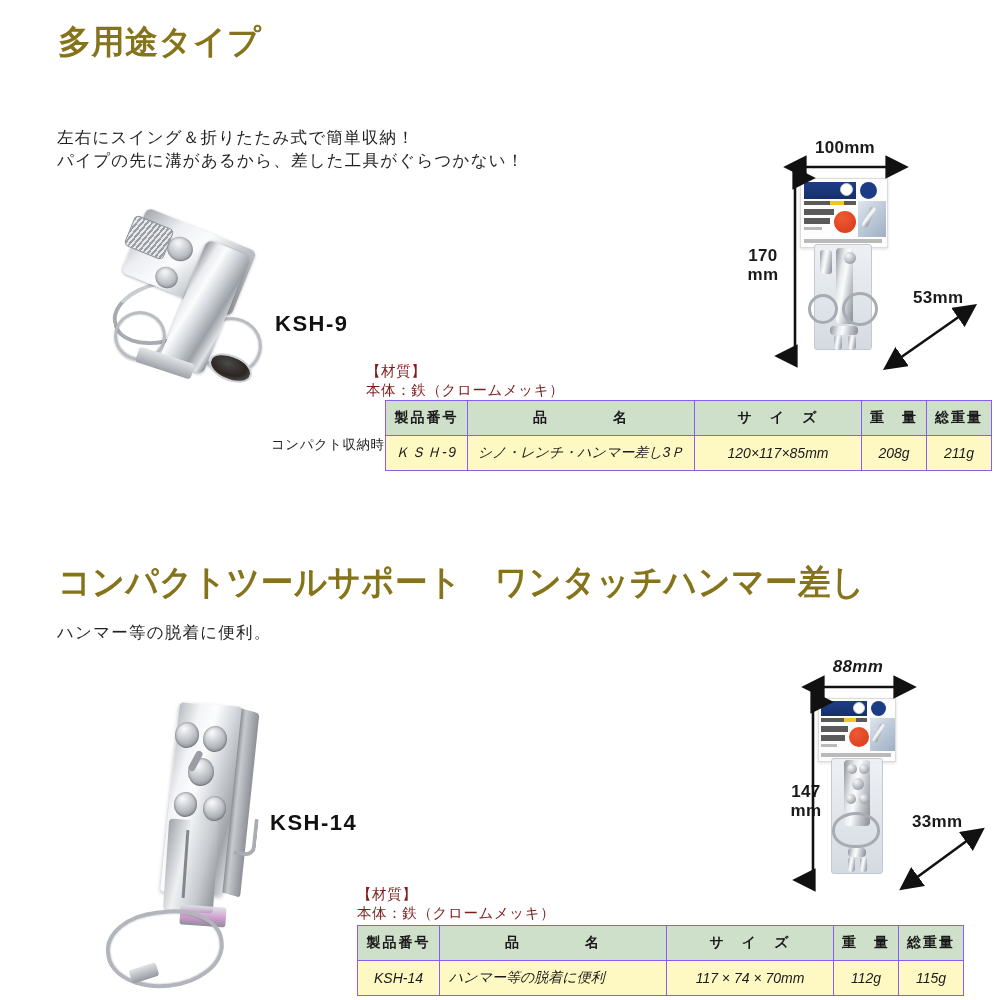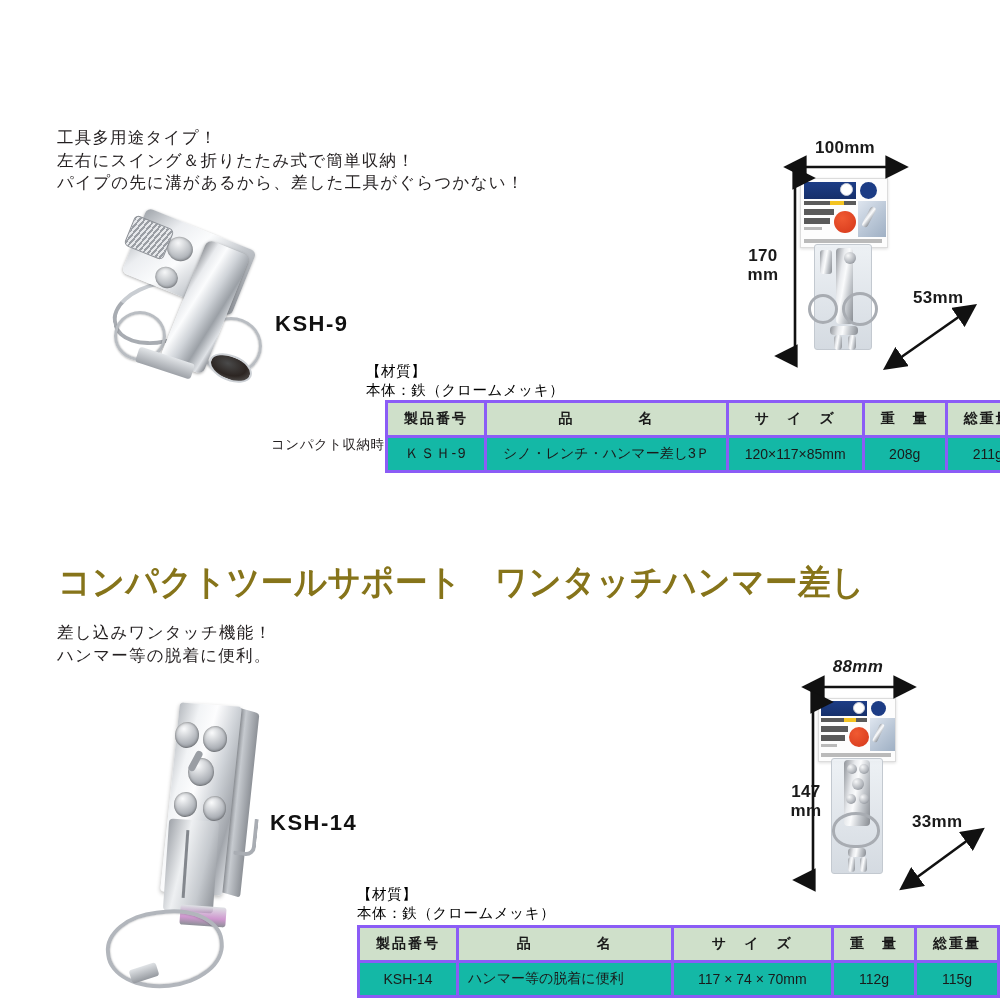--- a/index.html
+++ b/index.html
@@ -56,48 +56,48 @@
     color:#231f20;
     white-space:nowrap;
   }
 
   
   .material {
     position:absolute;
     font-size:14.5px;
     line-height:18.5px;
     letter-spacing:0.6px;
-    color:#000000;
+    color:#7f1d1d;
     white-space:nowrap;
   }
   .material-1 { left:366px; top:362px; }
   .material-2 { left:357px; top:885px; }
 
   
   .spec-table {
     position:absolute;
     border-collapse:collapse;
     font-size:14px;
     color:#1a1a1a;
   }
   .spec-table th, .spec-table td {
-    border:3px solid #8b5cf6;
-    padding:0 16px;
+    border:1px solid #8b5cf6;
+    padding:0 8px;
     height:35px;
     white-space:nowrap;
     font-weight:normal;
   }
   .spec-table thead th {
     background:#cfe0ca;
     text-align:center;
     font-weight:bold;
     letter-spacing:2px;
     font-size:14px;
   }
-  .spec-table tbody td { background:#14b8a6; text-align:center; }
+  .spec-table tbody td { background:#fef9c3; text-align:center;font-style:italic; }
   .spec-table tbody td.name-left { text-align:left; padding-left:9px; }
   .spec-table tbody td.code { letter-spacing:1.5px; }
   .t1 { left:385px; top:400px; }
   .t2 { left:357px; top:925px; }
   .c-code { width:82px; }
   .c-name { width:227px; }
   .c-size { width:167px; }
   .c-wt   { width:52px; }
   .c-twt  { width:53px; }
 
@@ -297,23 +297,23 @@
     text-align:center;
     line-height:19px;
   }
   .arrow-svg { position:absolute; overflow:visible; }
 </style>
 </head>
 <body>
 
 <div class="page">
 
+  <div class="prod-title title-1a">多用途タイプ</div>
 
   <div class="desc desc-1">
-    <div>工具多用途タイプ！</div>
     <div>左右にスイング＆折りたたみ式で簡単収納！</div>
     <div>パイプの先に溝があるから、差した工具がぐらつかない！</div>
   </div>
 
   <div class="photo ksh9">
     <div class="cable"></div>
     <div class="ring r1"></div>
     <div class="ring r2"></div>
     <div class="plate"></div>
     <div class="hole h1"></div>
@@ -407,21 +407,20 @@
         <td>120×117×85mm</td>
         <td>208g</td>
         <td>211g</td>
       </tr>
     </tbody>
   </table>
 
   <div class="prod-title title-2">コンパクトツールサポート　ワンタッチハンマー差し</div>
 
   <div class="desc desc-2">
-    <div>差し込みワンタッチ機能！</div>
     <div>ハンマー等の脱着に便利。</div>
   </div>
 
   <div class="photo ksh14">
     <div class="side"></div>
     <div class="face"></div>
     <div class="bhole bh1"></div>
     <div class="bhole bh2"></div>
     <div class="bhole bh3"></div>
     <div class="bhole bh4"></div>

